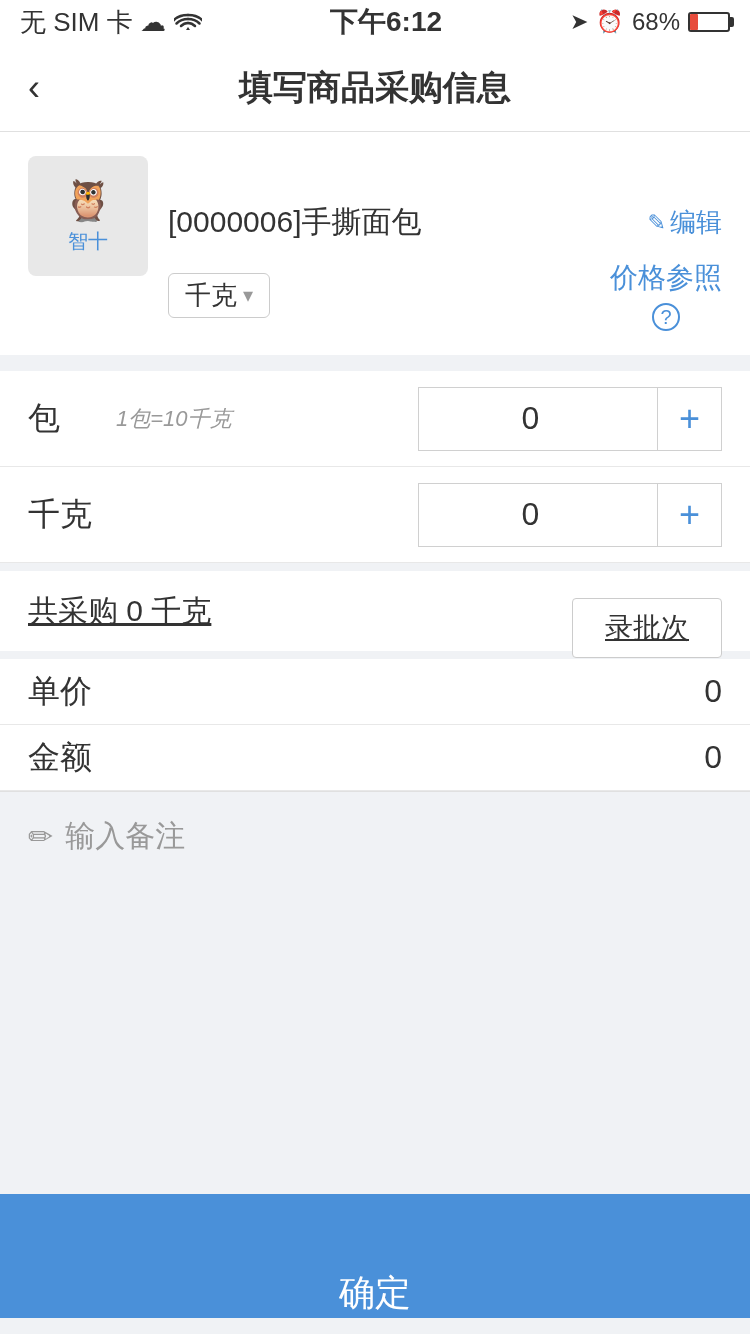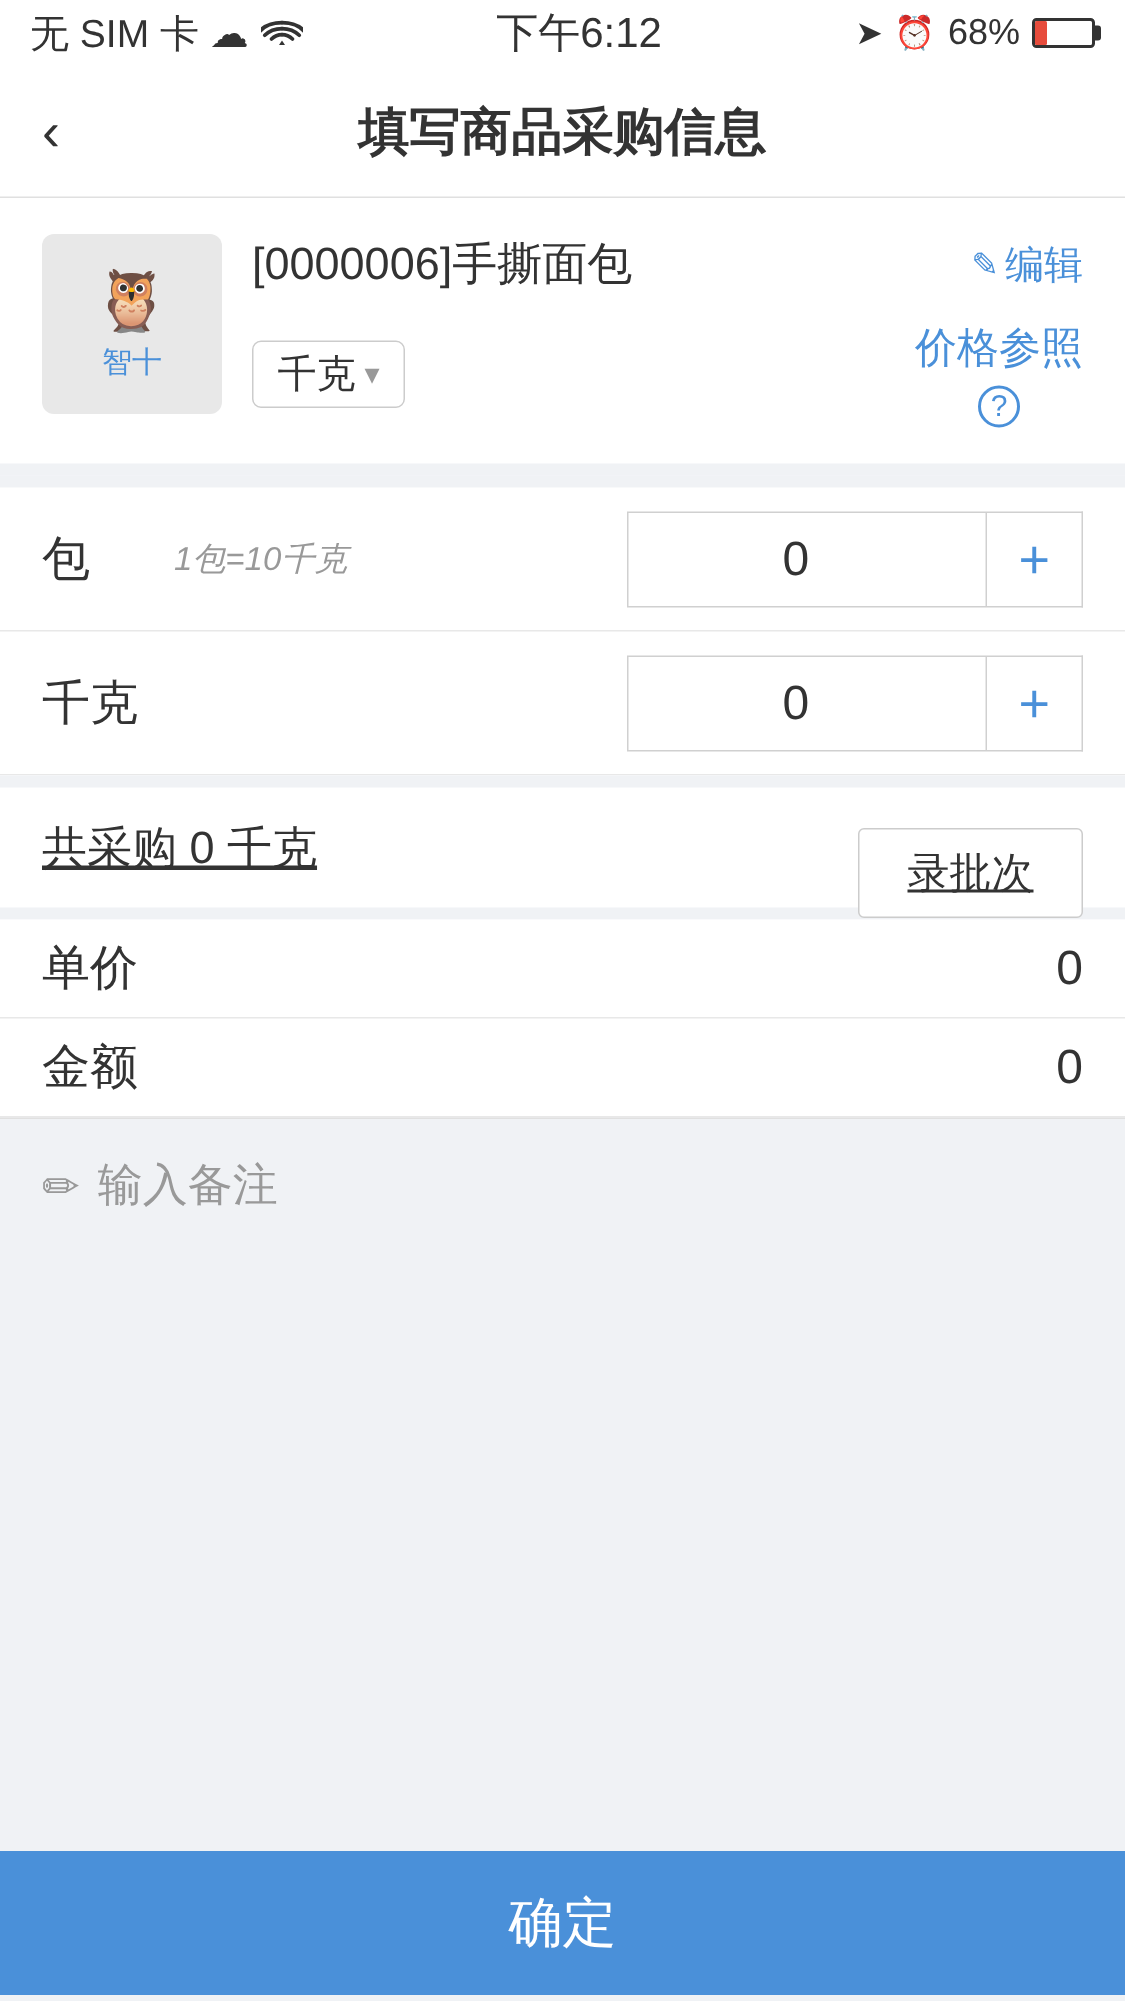--- a/index.html
+++ b/index.html
@@ -26,21 +26,21 @@
       font-weight: 500;
     }
     .status-left {
       display: flex;
       align-items: center;
       gap: 8px;
       text-align: right;
     }
     .status-center {
       font-size: 28px;
-      font-weight: 400;
+      font-weight: 700;
     }
     .status-right {
       display: flex;
       align-items: center;
       gap: 8px;
       font-size: 24px;
     }
     .battery-icon {
       width: 42px;
       height: 20px;
@@ -115,20 +115,21 @@
       font-size: 40px;
       color: #4a90d9;
     }
     .thumb-label {
       font-size: 20px;
       color: #4a90d9;
       margin-top: 4px;
     }
     .product-info {
       flex: 1;
+      margin-top: 46px;
     }
     .product-name-row {
       display: flex;
       justify-content: space-between;
       align-items: center;
       margin-bottom: 16px;
     }
     .product-name {
       font-size: 30px;
       font-weight: 500;
@@ -303,27 +304,27 @@
     
     .content-fill {
       background: #f0f2f5;
       flex: 1;
       min-height: 300px;
     }
 
     
     .confirm-bar {
       position: fixed;
-      bottom: 4px;
+      bottom: 16px;
       left: 0;
       width: 750px;
-      height: 96px;
+      height: 124px;
       background: #4a90d9;
       display: flex;
-      align-items: center;
+      align-items: flex-end;
       justify-content: center;
       cursor: pointer;
     }
     .confirm-text {
       font-size: 36px;
       color: #fff;
       font-weight: 500;
     }
 
     .separator {

